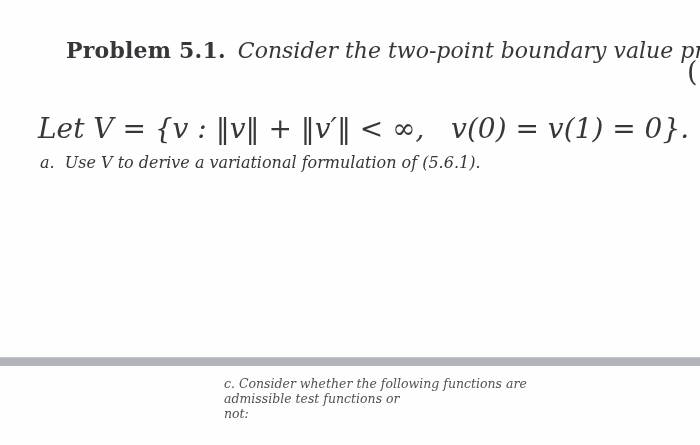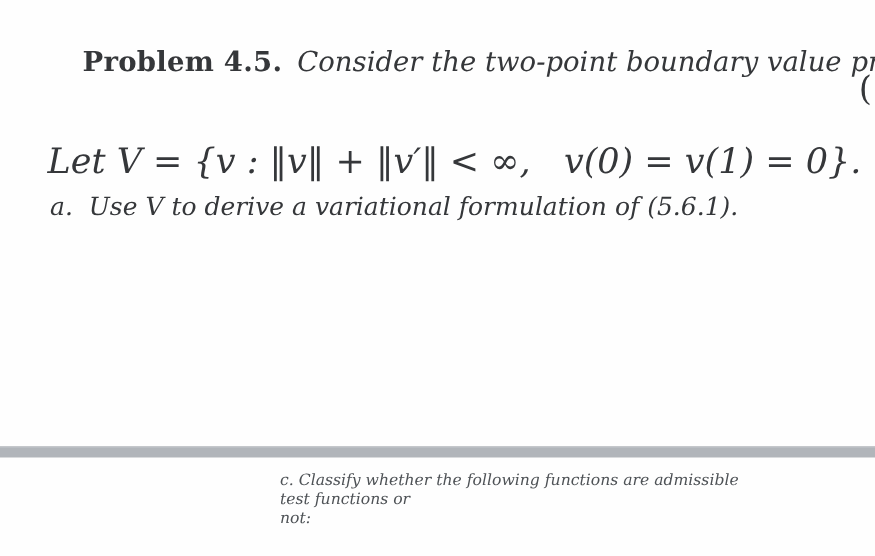--- a/index.html
+++ b/index.html
@@ -38,21 +38,21 @@
     font-weight: 300;
   }
   .set-def {
     position: absolute;
     left: 38px; top: 112px;
     font-size: 28px;
   }
   .part-a {
     position: absolute;
     left: 40px; top: 153px;
-    font-size: 20px;
+    font-size: 16px;
   }
 
   .divider-bar {
     position: absolute;
     left: 0; top: 357px;
     width: 700px; height: 9px;
     background: #b1b5ba;
     border-top: 1px solid #c3c7cc;
   }
 
@@ -66,35 +66,35 @@
   }
   .footnote-block p { margin: 0; }
   .fn-b { margin-bottom: 8px !important; }
 </style>
 </head>
 <body>
 
 <main class="doc-page">
 
   <h1 class="title-line">
-    <span class="bd">Problem 4.5.</span><span class="it">Consider the two-point boundary value problem</span>
+    <span class="bd">Problem 5.1.</span><span class="it">Consider the two-point boundary value problem</span>
   </h1>
 
 
   <span class="equation-number">(</span>
 
   <p class="set-def">
     <span class="it pre">Let V = {v : ‖v‖ + ‖v′‖ &lt; ∞,   v(0) = v(1) = 0}.</span>
   </p>
 
   <p class="part-a">
     <span class="it pre">a.  Use V to derive a variational formulation of (5.6.1).</span>
   </p>
 
   <div class="divider-bar"></div>
 
   <section class="footnote-block">
-    <p class="it">c.  Classify whether the following functions are admissible test functions or</p>
+    <p class="it">c.  Consider whether the following functions are admissible test functions or</p>
     <p class="it">not:</p>
 
   </section>
 
 </main>
 
 </body></html>

